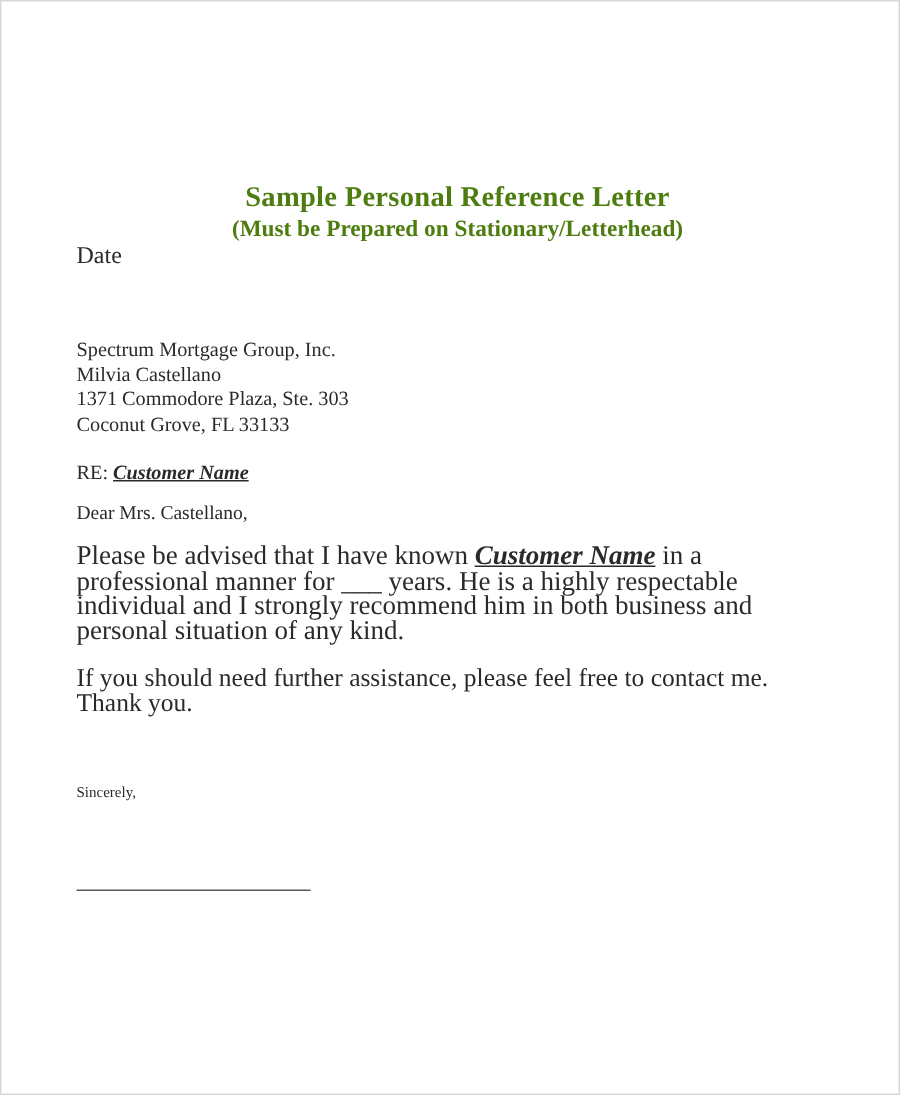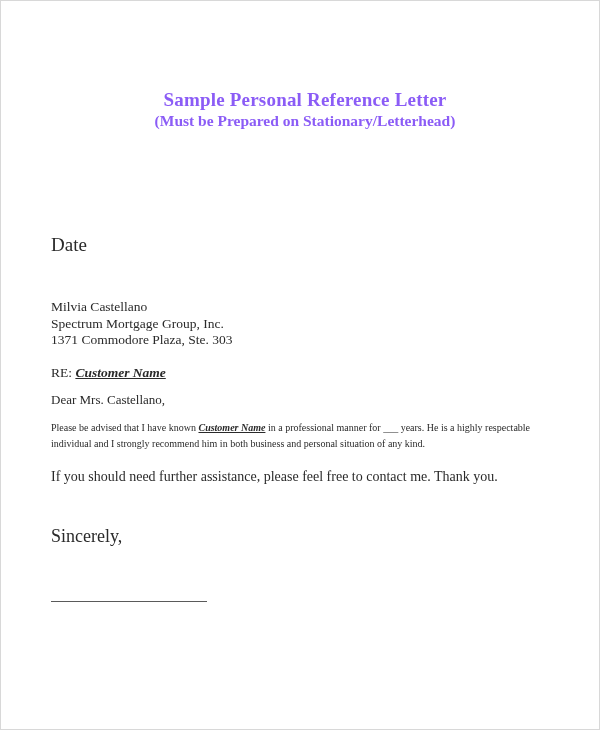--- a/index.html
+++ b/index.html
@@ -21,34 +21,34 @@
   .content {
     box-sizing: border-box;
     width: 100%;
     height: 100%;
     padding: 0 40px 0 50px;
   }
   .title-block {
     text-align: center;
     padding-top: 87px;
     font-weight: bold;
-    color: #8b5cf6;
+    color: #4d7c0f;
+    margin-top: 32px;
   }
   .title-line1 {
     font-size: 19px;
     line-height: 23px;
     letter-spacing: 0.2px;
   }
   .title-line2 {
     font-size: 15.5px;
     line-height: 19px;
   }
   .date-line {
-    margin-top: 106px;
-    font-size: 19px;
+    font-size: 16px;
     line-height: 17px;
   }
   .address-block {
     margin-top: 46px;
     font-size: 13.5px;
     line-height: 16.5px;
   }
   .re-line {
     margin-top: 15px;
     font-size: 13.5px;
@@ -60,31 +60,31 @@
     text-decoration: underline;
     font-family: Liberation Serif, serif;
   }
   .salutation {
     margin-top: 10px;
     font-size: 13px;
     line-height: 17px;
   }
   .body-para1 {
     margin-top: 12px;
-    font-size: 10px;
+    font-size: 18px;
     line-height: 16.5px;
   }
   .body-para2 {
     margin-top: 16px;
-    font-size: 14px;
+    font-size: 17px;
     line-height: 16.5px;
   }
   .closing {
     margin-top: 43px;
-    font-size: 18px;
+    font-size: 10px;
     line-height: 17px;
   }
   .signature-line {
     margin-top: 56px;
     width: 156px;
     height: 0;
     border-bottom: 1.5px solid #5a5a5a;
   }
 </style>
 </head>
@@ -94,23 +94,24 @@
   <div class="content">
 
     <div class="title-block">
       <div class="title-line1">Sample Personal Reference Letter</div>
       <div class="title-line2">(Must be Prepared on Stationary/Letterhead)</div>
     </div>
 
     <div class="date-line">Date</div>
 
     <div class="address-block">
+      <div>Spectrum Mortgage Group, Inc.</div>
       <div>Milvia Castellano</div>
-      <div>Spectrum Mortgage Group, Inc.</div>
       <div>1371 Commodore Plaza, Ste. 303</div>
+      <div>Coconut Grove, FL 33133</div>
     </div>
 
     <div class="re-line">
       <span>RE: </span><span class="customer-name">Customer Name</span>
     </div>
 
     <div class="salutation">Dear Mrs. Castellano,</div>
 
     <div class="body-para1">
       <span>Please be advised that I have known </span><span class="customer-name">Customer Name</span><span> in a professional manner for ___ years. He is a highly respectable individual and I strongly recommend him in both business and personal situation of any kind.</span>

